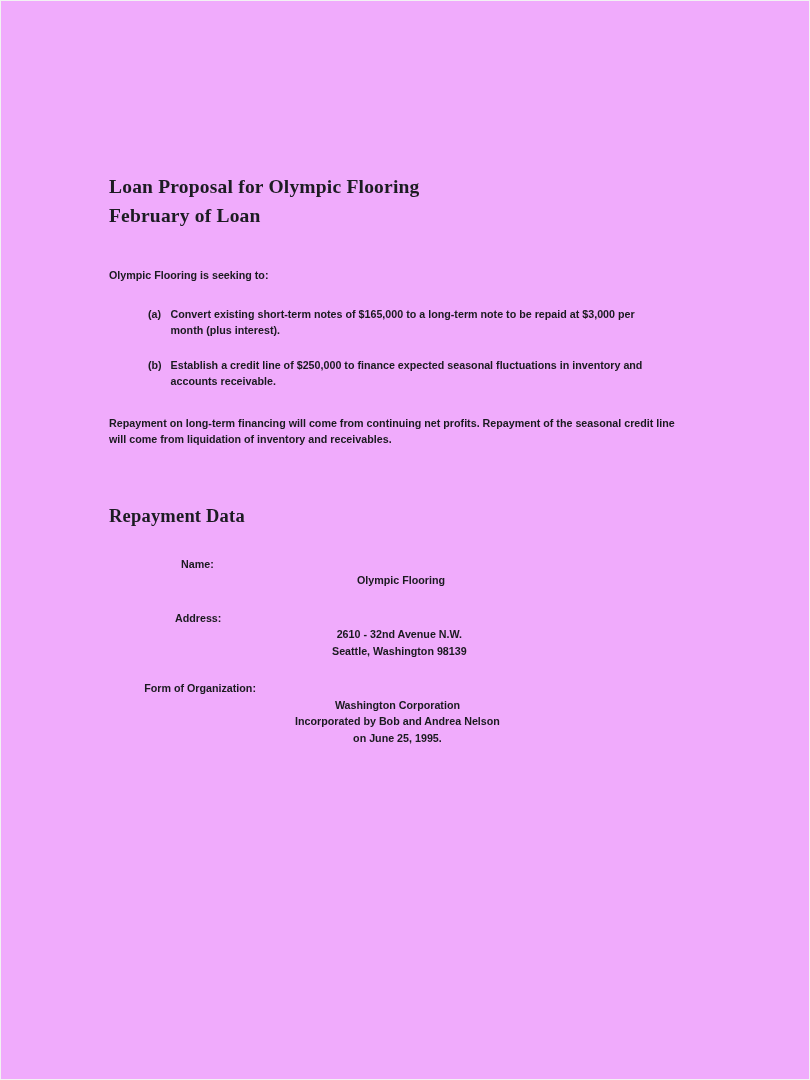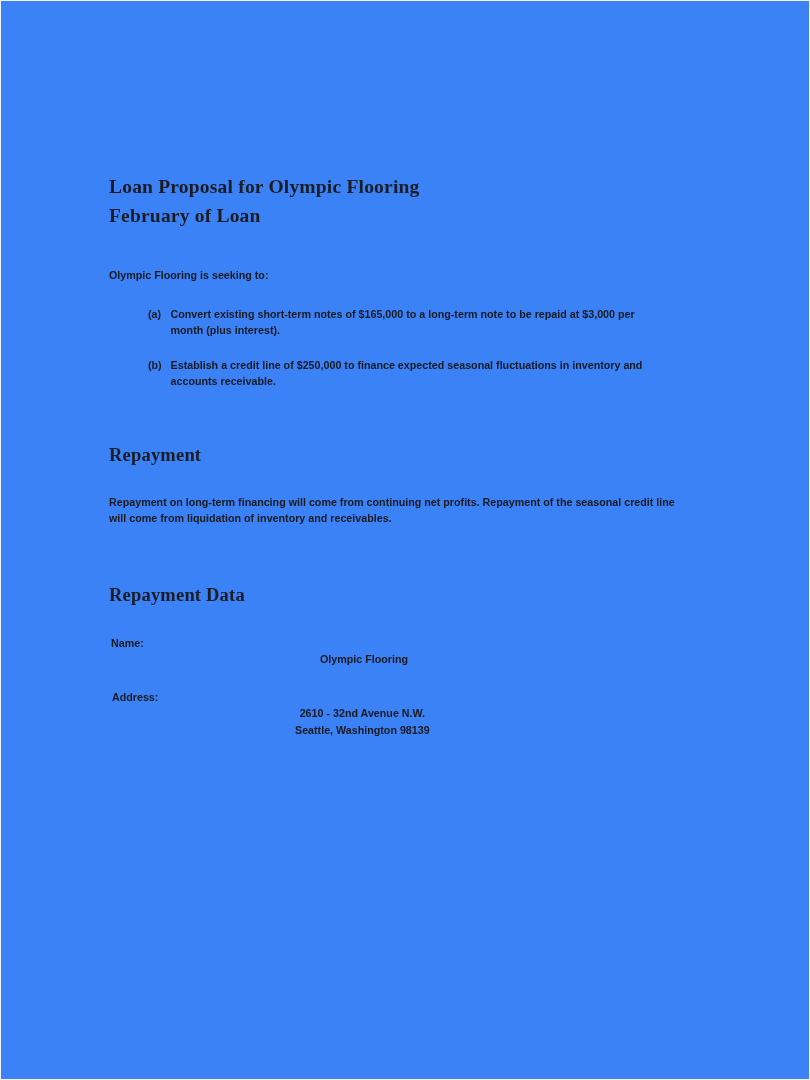--- a/index.html
+++ b/index.html
@@ -4,21 +4,21 @@
 <style>
   html, body {
     margin: 0;
     padding: 0;
     background: #ffffff;
   }
   .page {
     position: relative;
     width: 810px;
     height: 1080px;
-    background: #3b82f6;
+    background: #f0abfc;
     box-sizing: border-box;
     border-top: 1px solid #f2f2f2;
     border-left: 1px solid #f2f2f2;
     border-right: 1px solid #f4f4f4;
     border-bottom: 1px solid #f4f4f4;
     overflow: hidden;
   }
   .content {
     position: absolute;
     left: 108px;
@@ -101,21 +101,21 @@
     border-collapse: collapse;
   }
   .data-row > td {
     padding: 0 0 21px 0;
     vertical-align: top;
   }
   .data-row:last-child > td {
     padding-bottom: 0;
   }
   .data-label {
-    text-align: left;
+    text-align: center;
     width: 175px;
     padding-right: 11px !important;
     transform: none;
     white-space: nowrap;
   }
   .data-label span {
     display: inline-block;
     transform: scaleX(0.94);
     transform-origin: right center;
   }
@@ -146,21 +146,20 @@
       <li class="list-item">
         <span class="list-marker">(a)</span>
         <span>Convert existing short-term notes of $165,000 to a long-term note to be repaid at $3,000 per month (plus interest).</span>
       </li>
       <li class="list-item">
         <span class="list-marker">(b)</span>
         <span>Establish a credit line of $250,000 to finance expected seasonal fluctuations in inventory and accounts receivable.</span>
       </li>
     </ul>
 
-    <h2 class="section-heading heading-repayment">Repayment</h2>
     <p class="body-text paragraph-repayment">Repayment on long-term financing will come from continuing net profits. Repayment of the seasonal credit line will come from liquidation of inventory and receivables.</p>
 
     <h2 class="section-heading heading-corporate">Repayment Data</h2>
 
     <table class="data-table">
       <tbody>
         <tr class="data-row">
           <td class="data-label">
             <span>Name:</span>
           </td>
@@ -170,17 +169,27 @@
         </tr>
         <tr class="data-row">
           <td class="data-label">
             <span>Address:</span>
           </td>
           <td class="data-value">
             <span>2610 - 32nd Avenue N.W.
 Seattle, Washington 98139</span>
           </td>
         </tr>
+        <tr class="data-row">
+          <td class="data-label">
+            <span>Form of Organization:</span>
+          </td>
+          <td class="data-value">
+            <span>Washington Corporation
+Incorporated by Bob and Andrea Nelson
+on June 25, 1995.</span>
+          </td>
+        </tr>
       </tbody>
     </table>
 
   </div>
 </div>
 
 </body></html>

